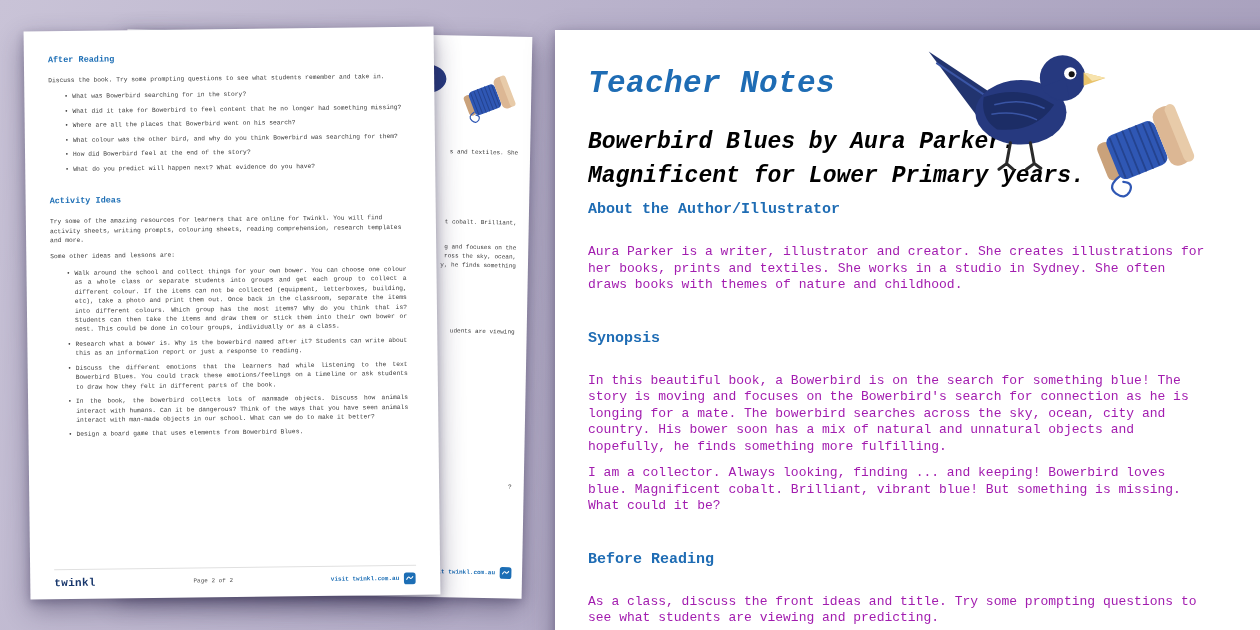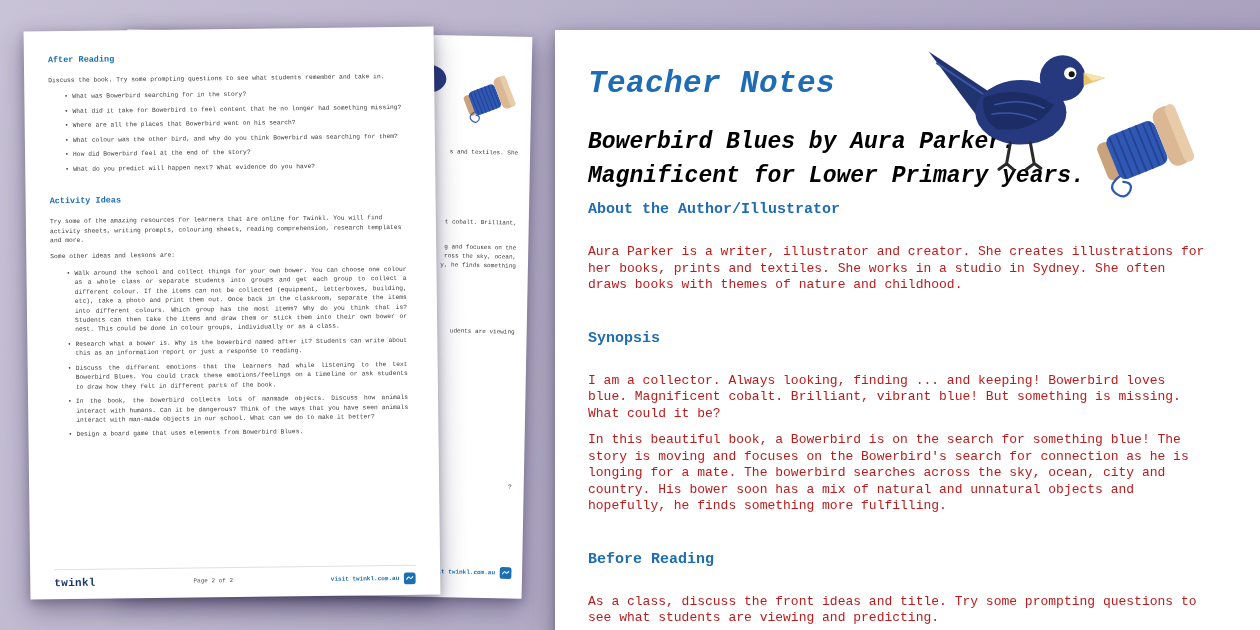--- a/index.html
+++ b/index.html
@@ -42,21 +42,21 @@
   .visit-wrap { display:flex; align-items:center; gap:4px; }
   .visit-wrap .visit { font-size:6px; font-weight:bold; color:#1c6eb5; white-space:nowrap; }
 
   
   .page-main { left:555px; top:30px; width:745px; height:640px; }
   .pm-content { padding:36px 0 0 33px; position:relative; }
   .pm-title { font-size:31px; font-weight:bold; font-style:italic; color:#1e6cb4; margin:0 0 24px 0; letter-spacing:.4px; }
   .pm-subtitle { font-size:23px; font-weight:bold; font-style:italic; color:#000000; line-height:1.48; margin:0 0 8px 0; max-width:520px; }
   .sec-head { font-size:15px; font-weight:bold; color:#1e6cb4; margin:36px 0 26px 0; }
   .sec-head.first { margin-top:0; }
-  .p-md { font-size:13px; color:#b91c1c; line-height:16.5px; margin:0 0 10px 0; max-width:618px; }
+  .p-md { font-size:13px; color:#a21caf; line-height:16.5px; margin:0 0 10px 0; max-width:618px; }
   .list-md { list-style:none; margin:10px 0 0 0; padding:0 0 0 18px; max-width:600px; }
   .list-md li { position:relative; font-size:13px; color:#3f4040; line-height:16.5px; margin-bottom:10px; padding-left:12px; }
   .list-md li::before { content:"•"; position:absolute; left:0; top:0; color:#3f4040; }
   .pm-illo { position:absolute; top:8px; left:368px; width:300px; height:170px; }
   .pm-bird { position:absolute; left:0; top:4px; }
   .pm-spool { position:absolute; left:158px; top:52px; }
 </style>
 </head>
 <body>
 
@@ -165,22 +165,22 @@
       <h1 class="pm-title">Teacher Notes</h1>
       <div class="pm-subtitle">
         <div>Bowerbird Blues by Aura Parker.</div>
         <div>Magnificent for Lower Primary years.</div>
       </div>
 
       <h2 class="sec-head first">About the Author/Illustrator</h2>
       <p class="p-md">Aura Parker is a writer, illustrator and creator. She creates illustrations for her books, prints and textiles. She works in a studio in Sydney. She often draws books with themes of nature and childhood.</p>
 
       <h2 class="sec-head">Synopsis</h2>
+      <p class="p-md">In this beautiful book, a Bowerbird is on the search for something blue! The story is moving and focuses on the Bowerbird's search for connection as he is longing for a mate. The bowerbird searches across the sky, ocean, city and country. His bower soon has a mix of natural and unnatural objects and hopefully, he finds something more fulfilling.</p>
       <p class="p-md">I am a collector. Always looking, finding ... and keeping! Bowerbird loves blue. Magnificent cobalt. Brilliant, vibrant blue! But something is missing. What could it be?</p>
-      <p class="p-md">In this beautiful book, a Bowerbird is on the search for something blue! The story is moving and focuses on the Bowerbird's search for connection as he is longing for a mate. The bowerbird searches across the sky, ocean, city and country. His bower soon has a mix of natural and unnatural objects and hopefully, he finds something more fulfilling.</p>
 
       <h2 class="sec-head">Before Reading</h2>
       <p class="p-md">As a class, discuss the front ideas and title. Try some prompting questions to see what students are viewing and predicting.</p>
       <ul class="list-md">
         <li>Lower can you see happening?</li>
         <li>What is the bird doing? What did they just do? How do you know?</li>
       </ul>
 
     </div>
   </div>

